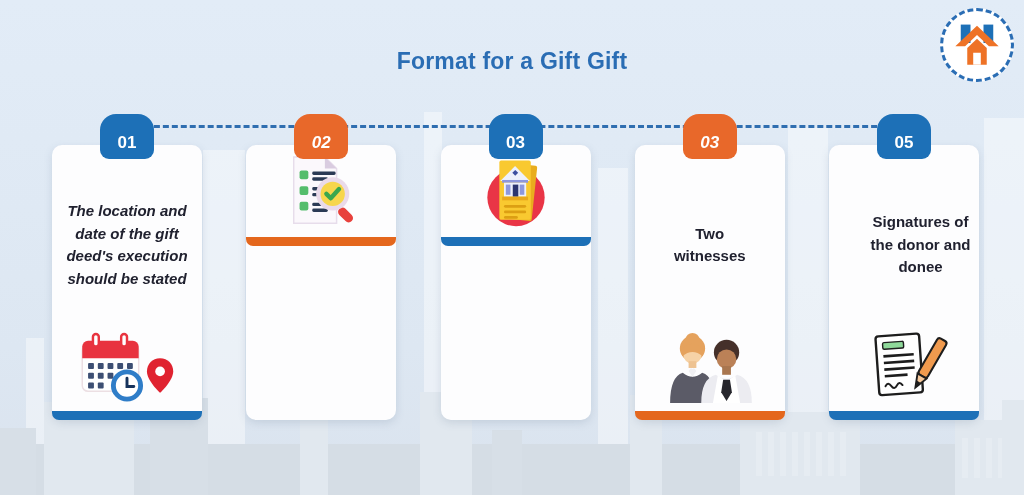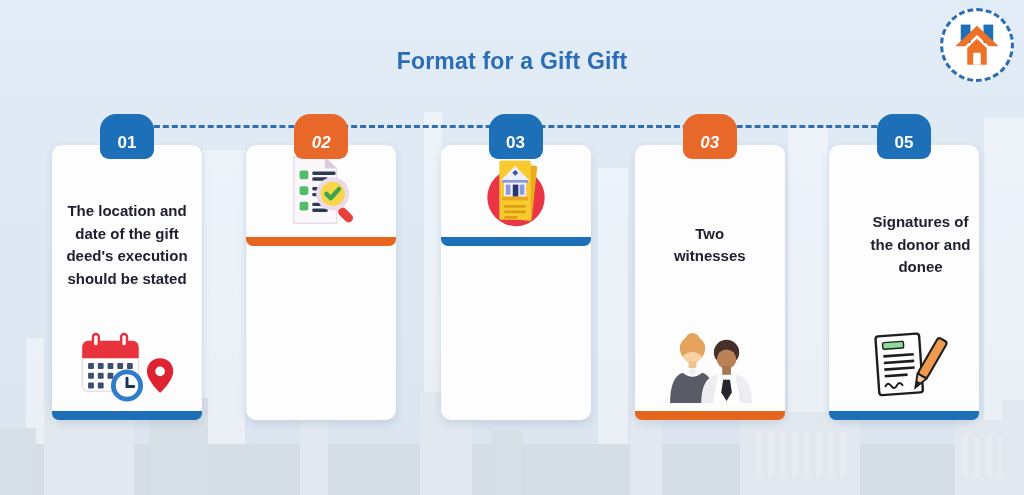--- a/index.html
+++ b/index.html
@@ -63,21 +63,21 @@
   }
   .card.blue .badge{background:var(--blue);}
   .card.orange .badge{background:var(--orange);font-style:italic;}
   .card-text{
     flex:1;display:flex;align-items:center;justify-content:center;
     padding:26px 8px 0 8px;text-align:center;
   }
   .card-text p{
     font-size:15px;font-weight:700;color:var(--text-dark);line-height:1.5;
   }
-  .card:nth-child(1) .card-text p{max-width:126px;}
+  .card:nth-child(1) .card-text p{max-width:126px;font-style:italic;}
   .card:nth-child(2) .card-text p{max-width:116px;}
   .card:nth-child(3) .card-text p{max-width:112px;}
   .card:nth-child(4) .card-text p{max-width:100px;}
   .card:nth-child(5) .card-text p{max-width:112px;margin-left:33px;}
   .card-icon{
     height:84px;display:flex;align-items:flex-end;justify-content:center;
     margin-bottom:8px;
   }
   .card-bar{width:100%;height:9px;border-radius:0 0 7px 7px;}
   .card.blue .card-bar{background:var(--blue);}

